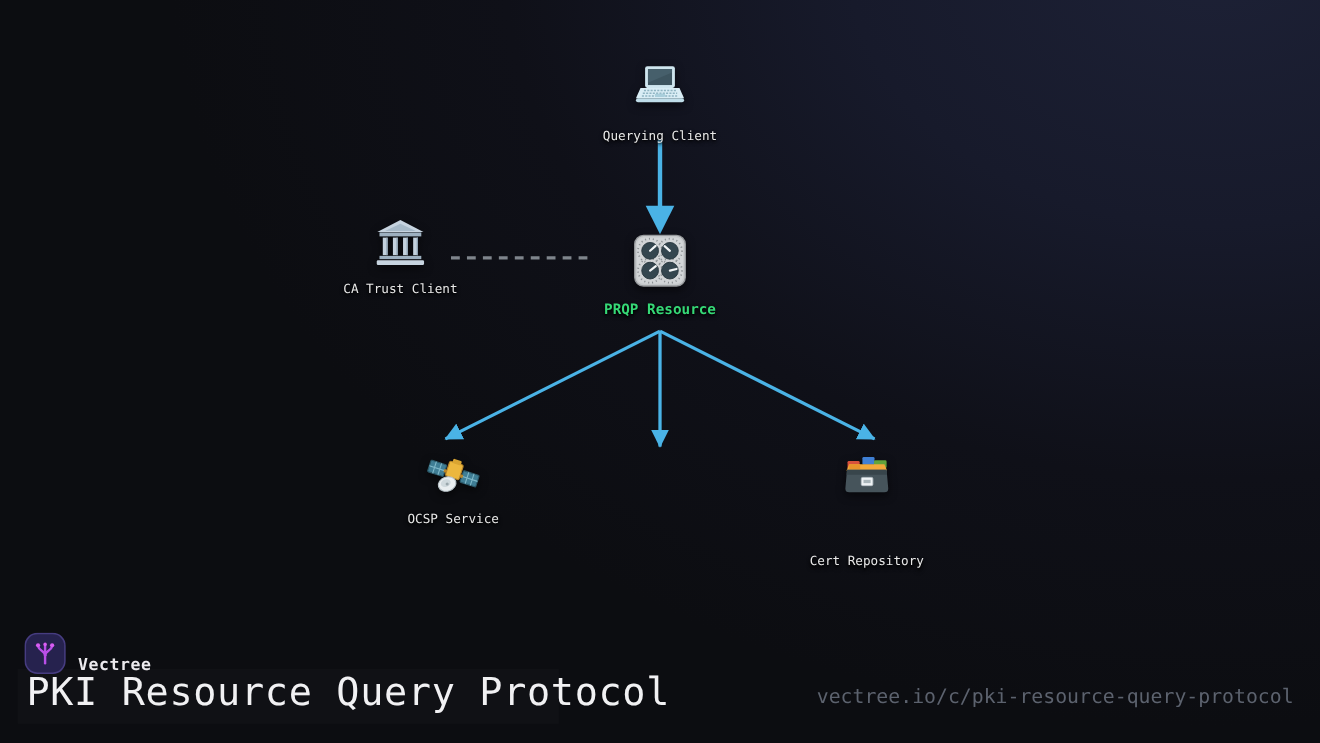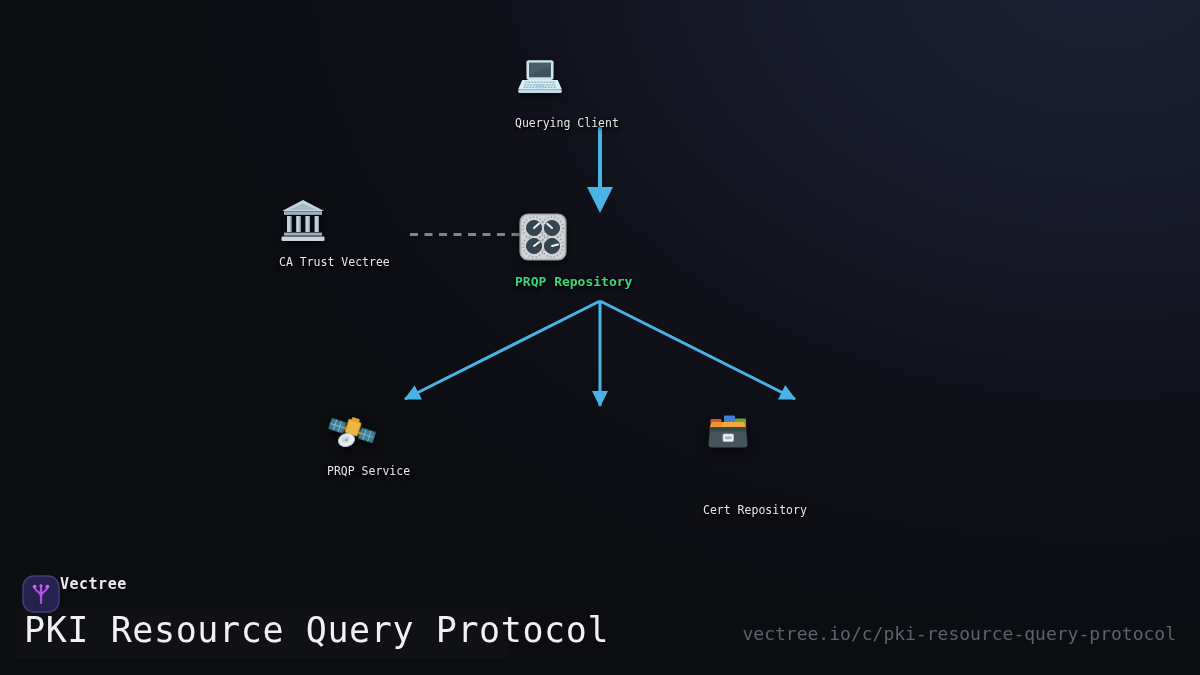--- a/index.html
+++ b/index.html
@@ -2,29 +2,29 @@
 <html><head>
 <meta charset="utf-8">
 <style>
   html,body{margin:0;padding:0;background:#0c0d11;}
   .stage{
     position:relative;width:1200px;height:675px;overflow:hidden;
     font-family:"DejaVu Sans Mono","Liberation Mono",monospace;
     background:
       radial-gradient(950px 700px at 92% -6%, #1d2136 0%, #171a2b 35%, #0f1018 68%, #0c0d11 100%);
   }
-  .node{position:absolute;display:flex;flex-direction:column;width:170px;}
+  .node{position:absolute;display:flex;flex-direction:column;align-items:center;width:170px;}
   .node .icon{line-height:0;filter:drop-shadow(0 3px 4px rgba(0,0,0,.55));}
   .node .label{
     margin-top:9px;font-size:11.5px;color:#e8e8e8;white-space:nowrap;
     text-shadow:0 2px 4px rgba(0,0,0,.9), 0 1px 2px rgba(0,0,0,.9);
   }
   .node .label.accent{font-weight:bold;font-size:13px;color:#36d977;}
   .edges{position:absolute;left:0;top:0;pointer-events:none;}
-  .brandrow{position:absolute;left:22px;top:575px;display:flex;align-items:flex-start;gap:0;}
+  .brandrow{position:absolute;left:22px;top:575px;display:flex;align-items:flex-end;gap:11px;}
   .brandname{font-size:15px;font-weight:bold;color:#eceaee;letter-spacing:.5px;}
   .title{
     position:absolute;left:24px;top:610px;font-size:35px;font-weight:normal;color:#f1f1f3;
     letter-spacing:.6px;white-space:nowrap;
   }
   .titleplate{position:absolute;left:16px;top:608px;width:492px;height:50px;background:rgba(255,255,255,.018);}
   .url{position:absolute;right:24px;top:623px;font-size:18px;color:#5c626e;white-space:nowrap;}
 </style>
 </head>
 <body>
@@ -80,21 +80,21 @@
         <g fill="#8fa2b2">
           <rect x="11.2" y="18" width="1.2" height="16"></rect>
           <rect x="20.4" y="18" width="1.2" height="16"></rect>
           <rect x="29.6" y="18" width="1.2" height="16"></rect>
           <rect x="38.8" y="18" width="1.2" height="16"></rect>
         </g>
         <rect x="5" y="34.6" width="38" height="3" fill="#9db0c0"></rect>
         <rect x="2.5" y="38.6" width="43" height="4.4" rx="1.2" fill="#c7d4e0"></rect>
       </svg>
     </span>
-    <span class="label">CA Trust Vectree</span>
+    <span class="label">CA Trust Client</span>
   </div>
 
   <div class="node" style="left:515px;top:209px;">
     <span class="icon">
       <svg width="56" height="56" viewBox="0 0 56 56">
         <rect x="5" y="5" width="46" height="46" rx="8" fill="#c6c9cb" stroke="#96999c" stroke-width="1.2"></rect>
         <rect x="7" y="7" width="42" height="42" rx="6.5" fill="#d2d5d7"></rect>
         <g>
           <circle cx="19" cy="19" r="11" fill="none" stroke="#8b9093" stroke-width="1.6" stroke-dasharray="1 2.6"></circle>
           <circle cx="37" cy="19" r="11" fill="none" stroke="#8b9093" stroke-width="1.6" stroke-dasharray="1 2.6"></circle>
@@ -108,41 +108,41 @@
           <circle cx="37" cy="37" r="7.6"></circle>
         </g>
         <g stroke="#f2f5f6" stroke-width="2" stroke-linecap="round">
           <line x1="19" y1="19" x2="24" y2="14.5"></line>
           <line x1="37" y1="19" x2="32.2" y2="14.8"></line>
           <line x1="19" y1="37" x2="24.2" y2="33"></line>
           <line x1="37" y1="37" x2="43" y2="35.5"></line>
         </g>
       </svg>
     </span>
-    <span class="label accent">PRQP Repository</span>
+    <span class="label accent">PRQP Resource</span>
   </div>
 
   <div class="node" style="left:327px;top:407px;">
     <span class="icon">
       <svg width="50" height="48" viewBox="0 0 48 48">
         <g transform="rotate(18 24 24)">
           <rect x="1" y="18" width="15" height="11" rx="1" fill="#3f7e95" stroke="#2b5868" stroke-width="1"></rect>
           <path d="M6,18 v11 M11,18 v11 M1,23.5 h15" stroke="#7fb8c9" stroke-width="1" fill="none"></path>
           <rect x="32" y="18" width="15" height="11" rx="1" fill="#3f7e95" stroke="#2b5868" stroke-width="1"></rect>
           <path d="M37,18 v11 M42,18 v11 M32,23.5 h15" stroke="#7fb8c9" stroke-width="1" fill="none"></path>
           <rect x="15" y="22" width="18" height="3" fill="#b8862a"></rect>
           <rect x="17.5" y="13.5" width="13" height="14" rx="1.5" fill="#ecb73e" stroke="#b8862a" stroke-width="1"></rect>
           <rect x="20" y="10.5" width="8" height="4" rx="1" fill="#d9a432"></rect>
         </g>
         <ellipse cx="18.5" cy="33" rx="8.2" ry="6.4" fill="#e9eef0" stroke="#b9c4c9" stroke-width="1" transform="rotate(-18 18.5 33)"></ellipse>
         <ellipse cx="17.2" cy="32.2" rx="4.6" ry="3.4" fill="#cfd9dd" transform="rotate(-18 17.2 32.2)"></ellipse>
         <circle cx="18.5" cy="33" r="1.4" fill="#9aa7ac"></circle>
       </svg>
     </span>
-    <span class="label">PRQP Service</span>
+    <span class="label">OCSP Service</span>
   </div>
 
 
   <div class="node" style="left:703px;top:407px;gap:39px;">
     <span class="icon">
       <svg width="50" height="48" viewBox="0 0 48 48">
         <rect x="6.5" y="12" width="11" height="7" rx="1.2" fill="#d8503c"></rect>
         <rect x="20" y="8.5" width="11" height="7" rx="1.2" fill="#3f7fd4"></rect>
         <rect x="30.5" y="11.5" width="11.5" height="7" rx="1.2" fill="#62a43c"></rect>
         <path d="M8,15 h32 l2.5,6 H5.5 Z" fill="#f2a93b"></path>

